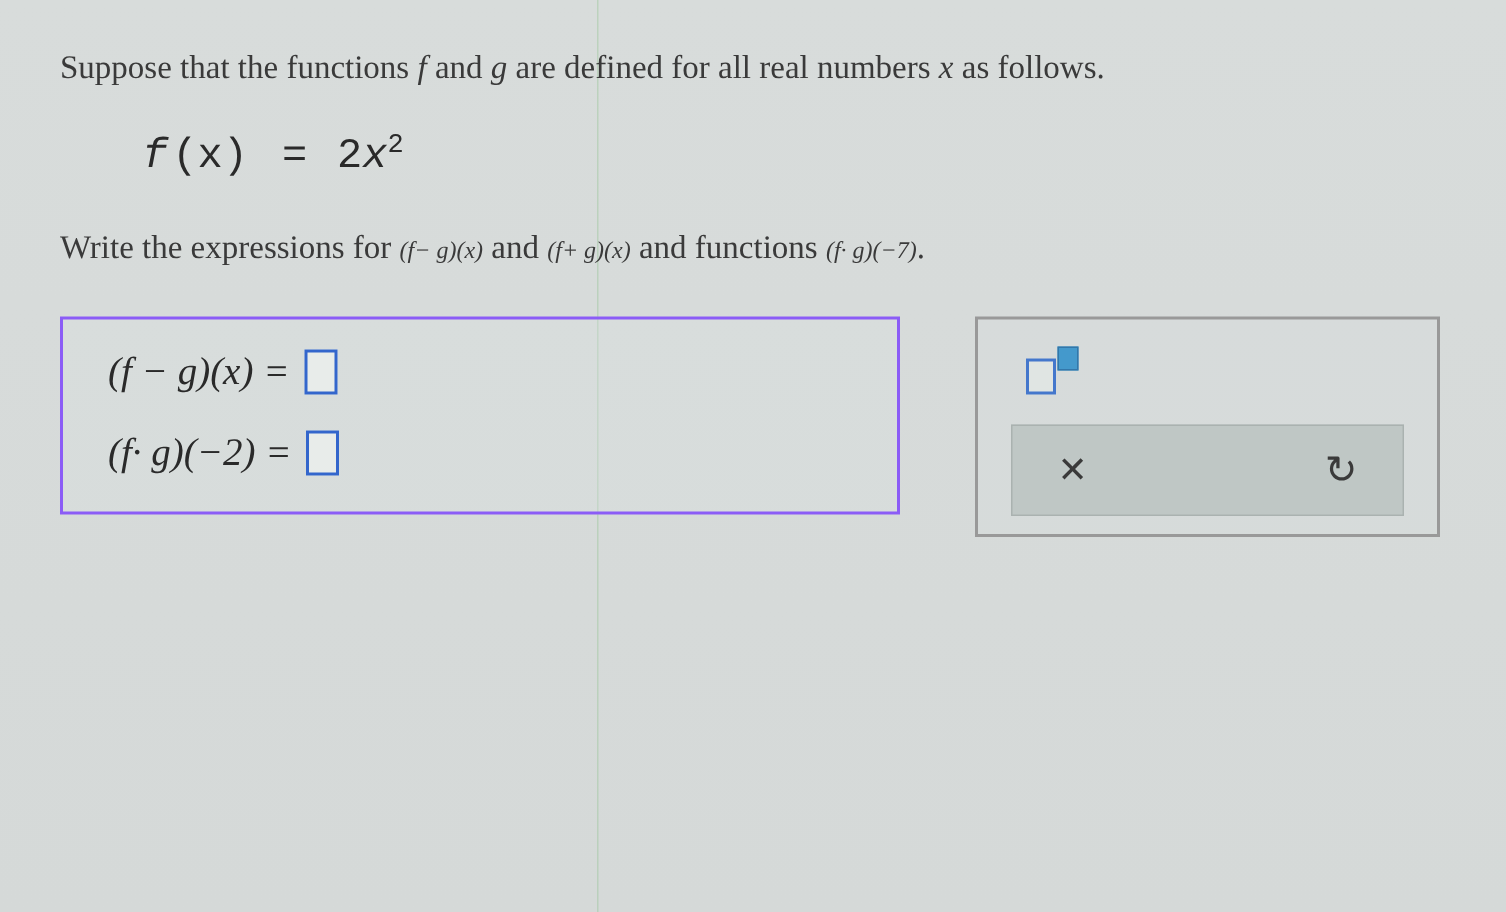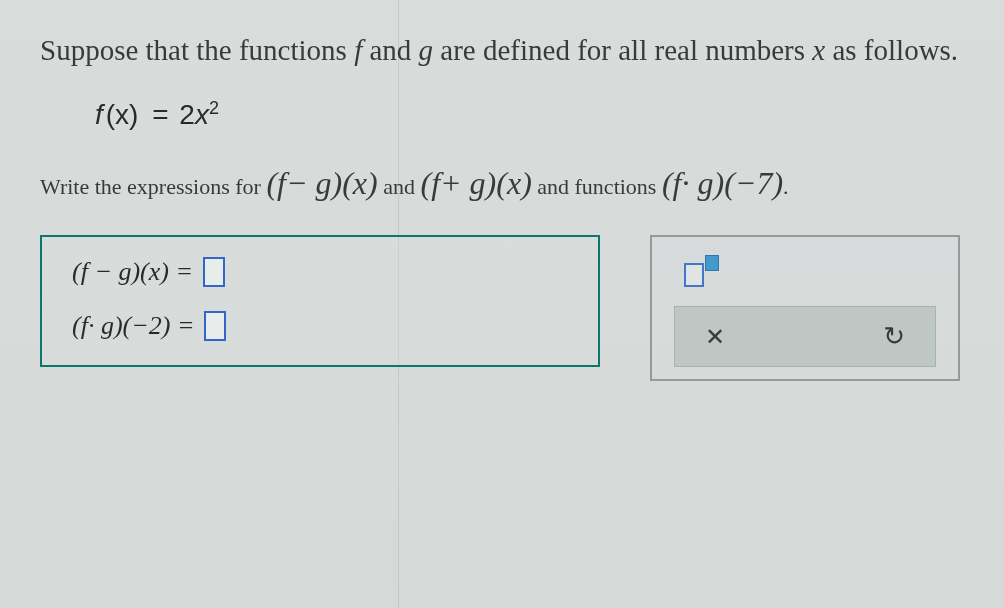--- a/index.html
+++ b/index.html
@@ -25,40 +25,40 @@
       height: 100%;
       background: rgba(160, 200, 160, 0.5);
     }
     
     .content {
       padding: 30px 40px;
       position: relative;
     }
     
     .problem-text {
-      font-size: 29px;
+      font-size: 22px;
       color: #3a3a3a;
       margin-bottom: 28px;
       line-height: 1.4;
     }
     
     .italic-var {
       font-style: italic;
       font-family: 'Times New Roman', serif;
     }
     
     .definitions {
       margin-left: 55px;
       margin-bottom: 30px;
     }
     
     .math-line {
       font-size: 28px;
       color: #2a2a2a;
-      font-family: Liberation Sans, sans-serif;
+      font-family: Liberation Mono, monospace;
       margin-bottom: 6px;
       font-style: italic;
     }
     
     .math-line .op {
       font-style: normal;
       margin: 0 3px;
     }
     
     .math-line .num {
@@ -75,31 +75,31 @@
     .instruction {
       font-size: 22px;
       color: #3a3a3a;
       margin-bottom: 30px;
       line-height: 1.4;
     }
     
     .math-inline {
       font-family: 'Times New Roman', serif;
       font-style: italic;
-      font-size: 32px;
+      font-size: 16px;
     }
     
     .answers-container {
       display: flex;
       gap: 50px;
       align-items: flex-start;
     }
     
     .answer-box {
-      border: 2px solid #0f766e;
+      border: 2px solid #8b5cf6;
       background: rgba(220, 225, 224, 0.3);
       padding: 20px 30px 20px 30px;
       width: 560px;
     }
     
     .answer-line {
       font-size: 26px;
       color: #2a2a2a;
       font-family: 'Times New Roman', serif;
       margin-bottom: 24px;

